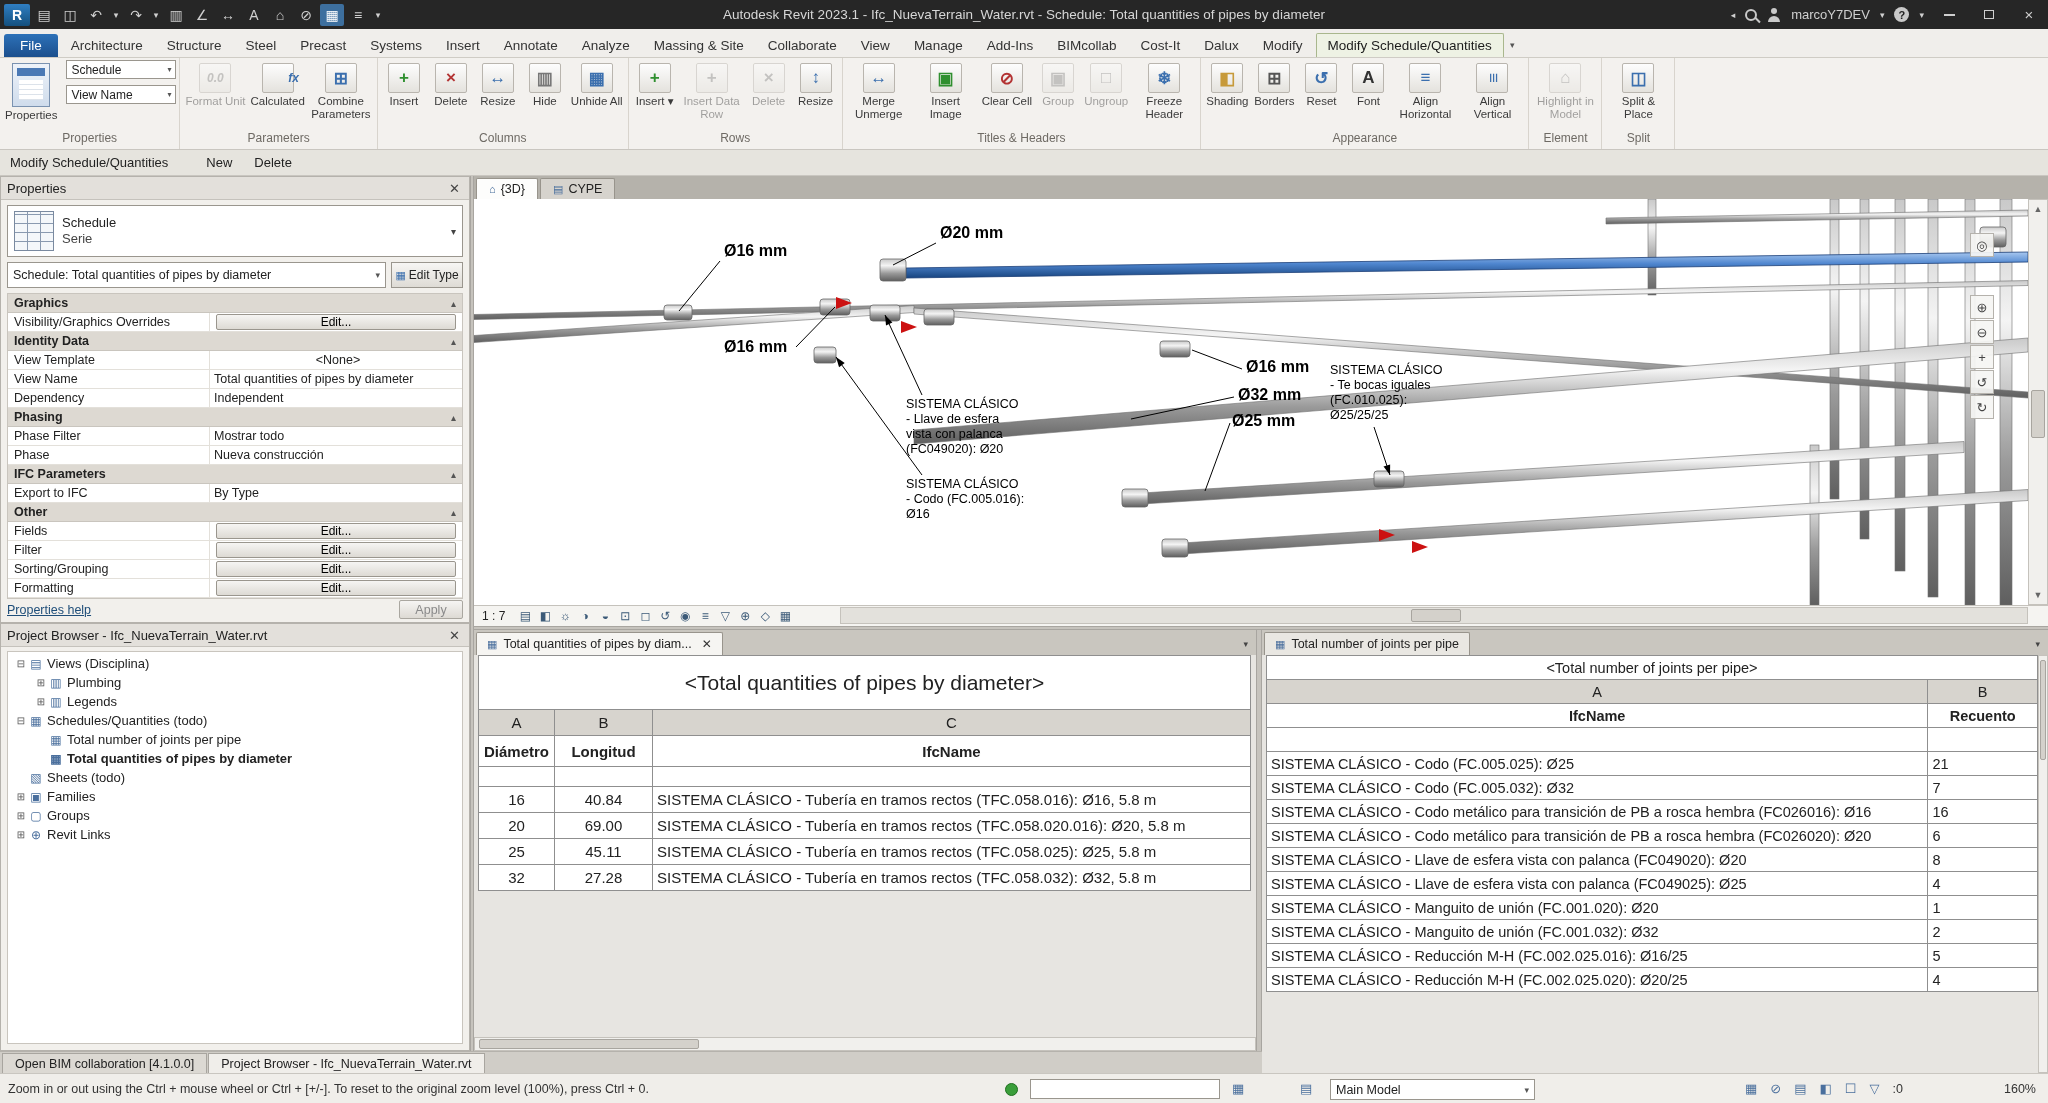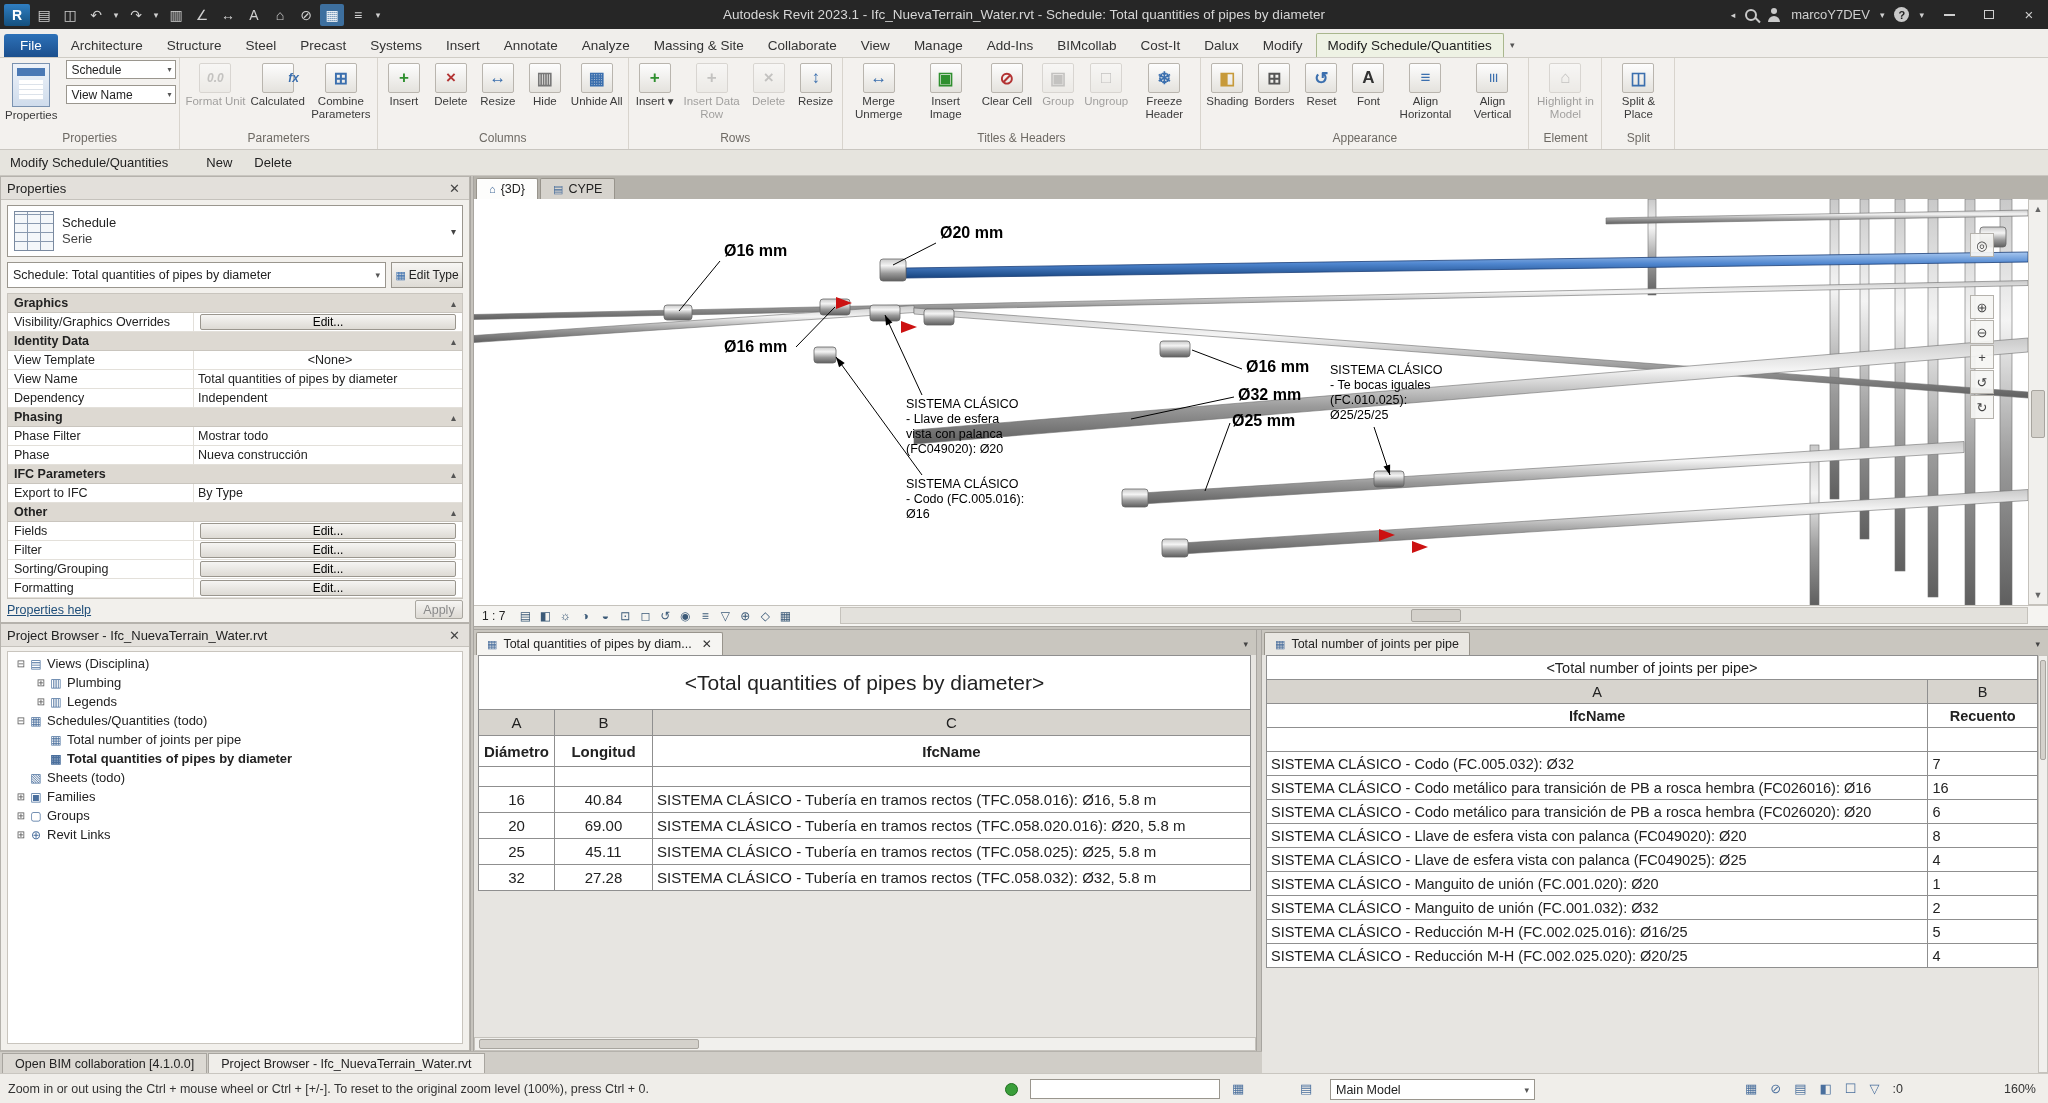--- a/index.html
+++ b/index.html
@@ -64,26 +64,26 @@
 #type-selector .caret{margin-left:auto;font-size:10px;color:#444}
 #inst-row{display:flex;margin:0 6px 5px;height:26px;gap:5px}
 #inst-combo{flex:1;background:#fff;border:1px solid #9a968e;display:flex;align-items:center;padding:0 5px;font-size:12.5px;white-space:nowrap;overflow:hidden}
 #inst-combo .caret{margin-left:auto;font-size:9px;color:#555}
 #edit-type-btn{width:72px;background:linear-gradient(#f7f6f4,#dedbd5);border:1px solid #9a968e;font-size:12px;display:flex;align-items:center;justify-content:center;gap:3px}
 #edit-type-btn .ic{color:#3b6fae;font-size:11px}
 #prop-grid{margin:0 6px;border:1px solid #c9c5be;background:#fff}
 .pgroup{display:flex;justify-content:space-between;align-items:center;height:19px;background:#ddd9d2;border-bottom:1px solid #c9c5be;font-weight:bold;font-size:12.5px;padding:0 6px}
 .pgroup .parrow{font-weight:normal;font-size:10px;color:#555}
 .prow{display:flex;height:19px;border-bottom:1px solid #e3e0da;background:#fff;font-size:12.5px;align-items:center}
-.pname{width:186px;padding-left:6px;border-right:1px solid #e3e0da;overflow:hidden;white-space:nowrap;height:100%;display:flex;align-items:center}
+.pname{width:202px;padding-left:6px;border-right:1px solid #e3e0da;overflow:hidden;white-space:nowrap;height:100%;display:flex;align-items:center}
 .pval{flex:1;padding-left:4px;overflow:hidden;white-space:nowrap;height:100%;display:flex;align-items:center}
 .pbtn{flex:1;margin:1px 6px 1px 2px;height:16px;font-size:12px;background:linear-gradient(#f6f5f3,#dddad4);border:1px solid #9a968e;border-radius:2px;font-family:inherit}
 #props-footer{position:absolute;left:6px;right:6px;bottom:3px;display:flex;align-items:center}
 #props-help{color:#1f4e79;text-decoration:underline;font-size:12.5px}
-#apply-btn{margin-left:auto;width:48px;height:19px;font-size:12.5px;color:#8a8a8a;background:linear-gradient(#f6f5f3,#dddad4);border:1px solid #aaa7a0;border-radius:2px;font-family:inherit}
+#apply-btn{margin-left:auto;width:64px;height:19px;font-size:12.5px;color:#8a8a8a;background:linear-gradient(#f6f5f3,#dddad4);border:1px solid #aaa7a0;border-radius:2px;font-family:inherit}
 
 #browser{left:0;top:623px;width:470px;height:428px}
 #tree{background:#fff;border:1px solid #c9c5be;margin:4px 6px;height:calc(100% - 33px);overflow:hidden;padding-top:2px}
 .trow{display:flex;align-items:center;height:19px;white-space:nowrap;font-size:13px}
 .trow.bold{font-weight:bold}
 .texp{width:14px;font-size:10px;color:#555;text-align:center;flex:none}
 .ticon{width:16px;font-size:12px;color:#4a6f9d;text-align:center;margin-right:3px;flex:none}
 
 .vsplit{position:absolute;background:#c6c3bd;border-left:1px solid #a8a5a0;border-right:1px solid #a8a5a0}
 .hsplit{position:absolute;background:#c6c3bd;border-top:1px solid #a8a5a0;border-bottom:1px solid #a8a5a0}
@@ -832,20 +832,24 @@
         </tr>
         <tr class="sheads">
           <td>IfcName</td>
           <td>Recuento</td>
         </tr>
         <tr class="sblank">
           <td></td>
           <td></td>
         </tr>
         <tr class="sdata">
+          <td>SISTEMA CLÁSICO - Codo (FC.005.025): Ø25</td>
+          <td>21</td>
+        </tr>
+        <tr class="sdata">
           <td>SISTEMA CLÁSICO - Codo (FC.005.032): Ø32</td>
           <td>7</td>
         </tr>
         <tr class="sdata">
           <td>SISTEMA CLÁSICO - Codo metálico para transición de PB a rosca hembra (FC026016): Ø16</td>
           <td>16</td>
         </tr>
         <tr class="sdata">
           <td>SISTEMA CLÁSICO - Codo metálico para transición de PB a rosca hembra (FC026020): Ø20</td>
           <td>6</td>

